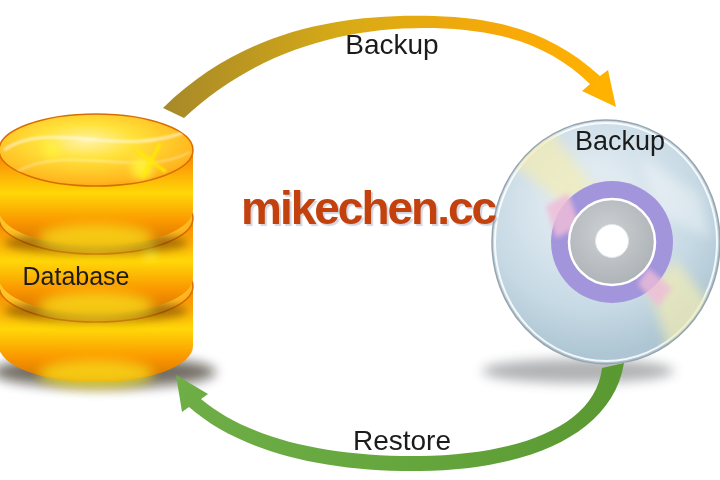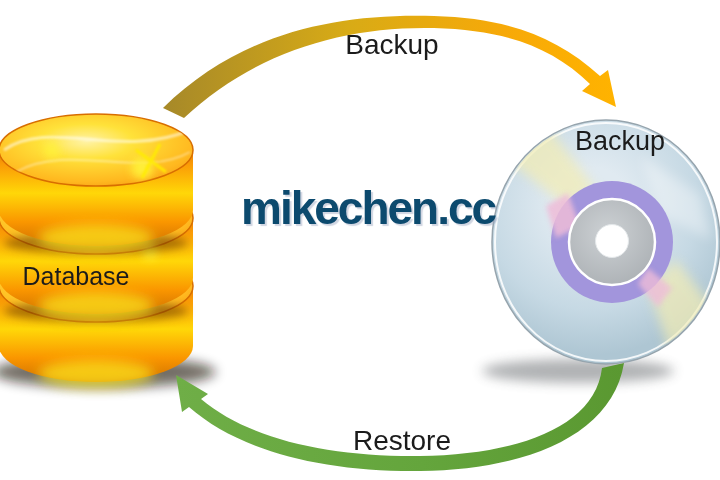--- a/index.html
+++ b/index.html
@@ -9,21 +9,21 @@
   }
   .artwork{position:absolute;left:0;top:0;width:720px;height:480px;}
   .label{position:absolute;color:#1b1b1b;text-align:center;white-space:nowrap;z-index:5;}
   .label-backup{left:336px;top:29px;width:112px;font-size:28px;}
   .label-restore{left:347px;top:425px;width:110px;font-size:28px;}
   .label-database{left:14px;top:262px;width:124px;font-size:25px;}
   .label-disk{left:540px;top:126px;width:160px;font-size:27px;line-height:30px;}
   .label-disk span{display:block;}
   .watermark{
     position:absolute;left:241px;top:181px;z-index:6;
-    font-size:46px;font-weight:bold;letter-spacing:-2px;color:#0c4a6e;
+    font-size:46px;font-weight:bold;letter-spacing:-2px;color:#c2410c;
     text-shadow:2px 2px 1px rgba(150,162,188,0.45);white-space:nowrap;
   }
 </style>
 </head>
 <body>
 
 <div class="canvas">
 
   <svg class="artwork" viewBox="0 0 720 480" xmlns="http://www.w3.org/2000/svg">
     <defs>

